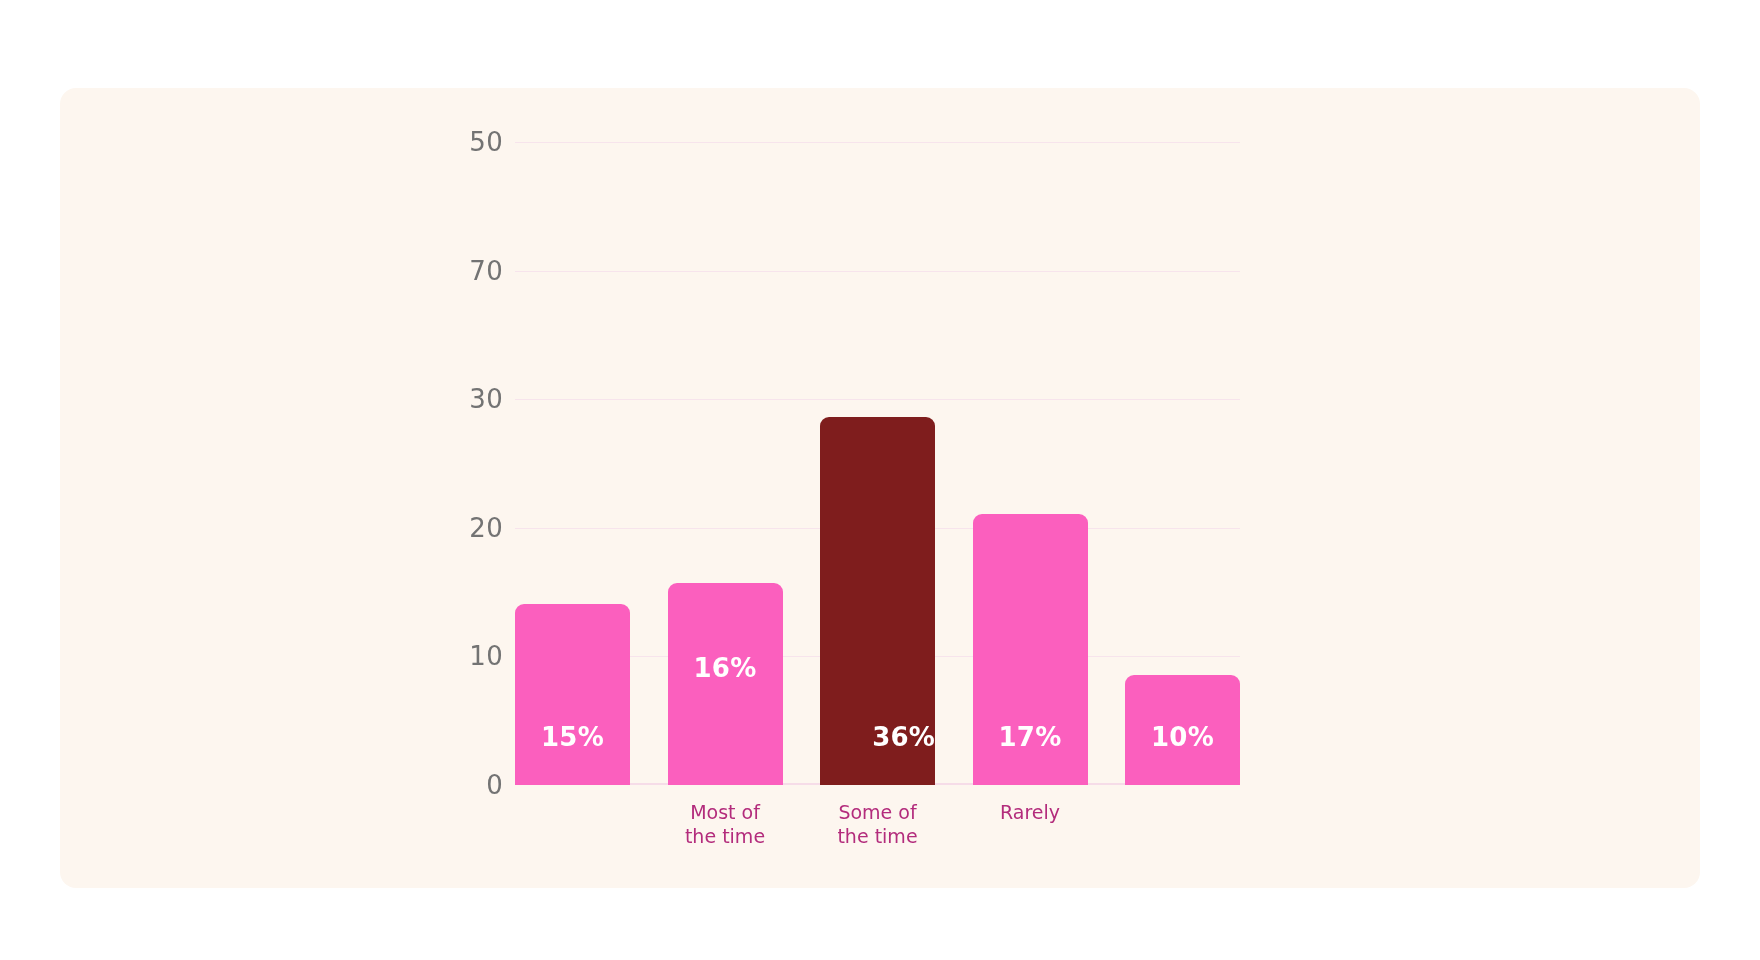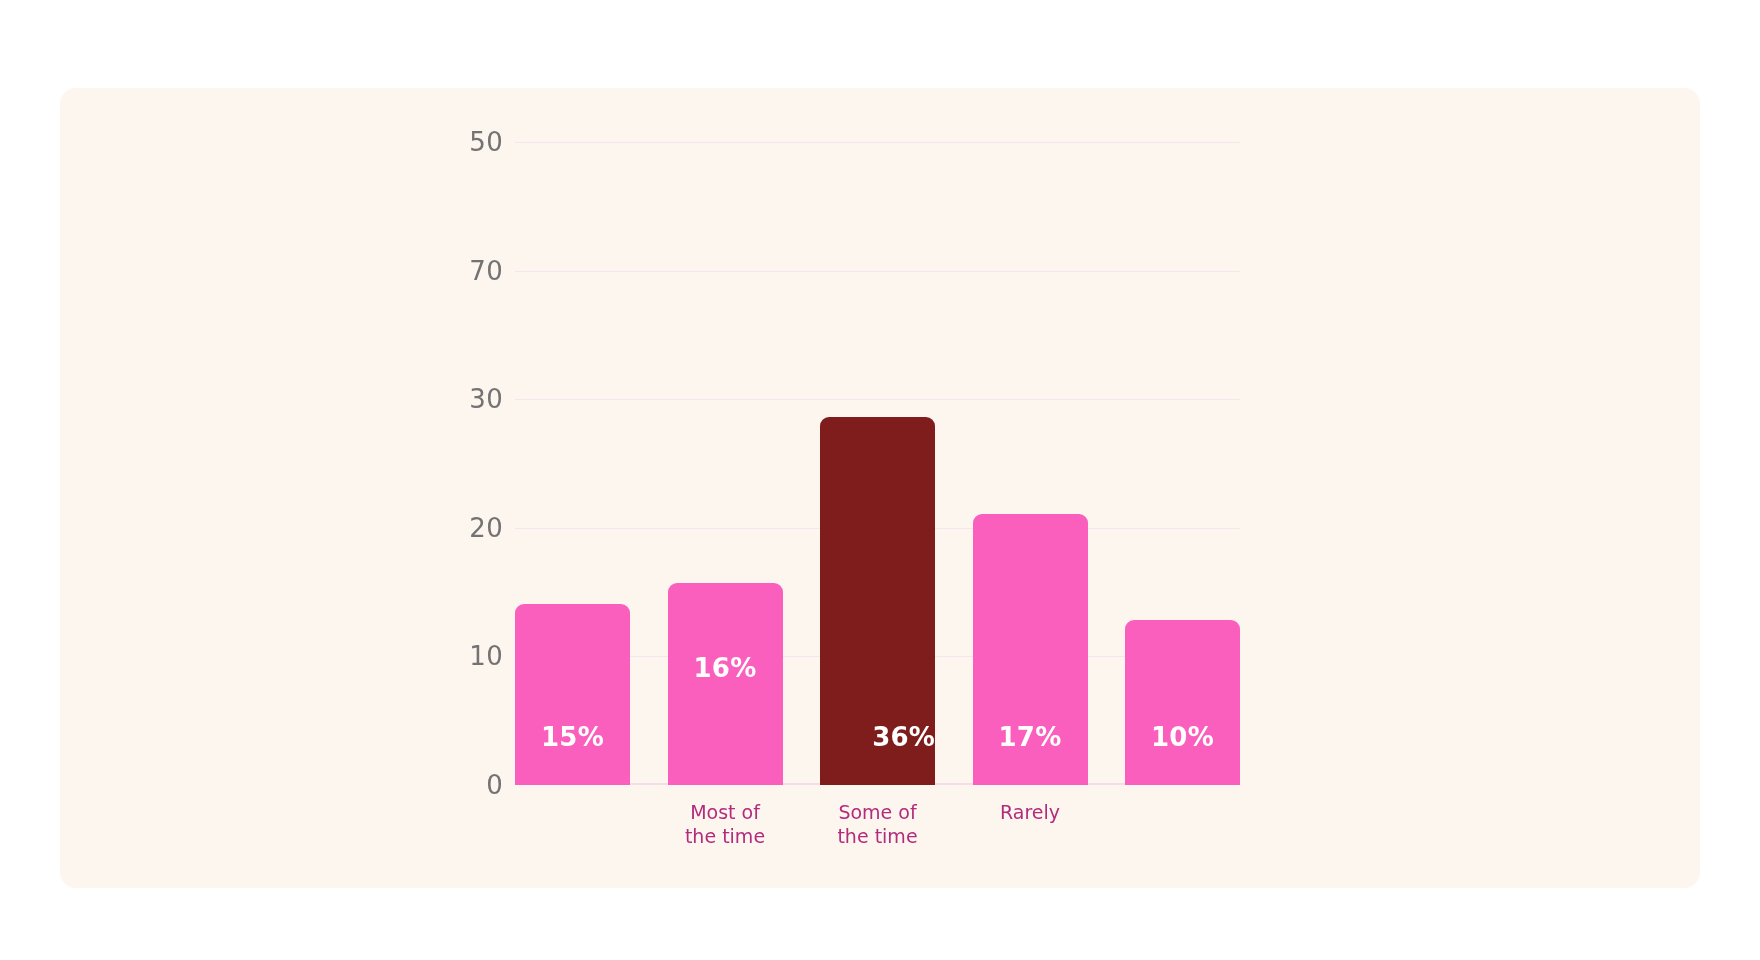--- a/index.html
+++ b/index.html
@@ -154,21 +154,21 @@
           </div>
           <div class="bar" style="left: 152.5px; height: 201.902px; background: rgb(251, 95, 190); align-items: center;">
             <span class="bar-value">16%</span>
           </div>
           <div class="bar" style="left: 305px; height: 368px; background: #7f1d1d; justify-content: flex-end;">
             <span class="bar-value">36%</span>
           </div>
           <div class="bar" style="left: 457.5px; height: 271px; background: rgb(251, 95, 190);">
             <span class="bar-value">17%</span>
           </div>
-          <div class="bar" style="left: 610px; height: 165px; background: rgb(251, 95, 190);">
+          <div class="bar" style="left: 610px; height: 110px; background: rgb(251, 95, 190);">
             <span class="bar-value">10%</span>
           </div>
         </div>
 
       <div class="xlabels" id="xlabels">
           <div class="xlabel" style="left: 122.5px;">
             <div>Most of</div>
             <div>the time</div>
           </div>
           <div class="xlabel" style="left: 275px;">

